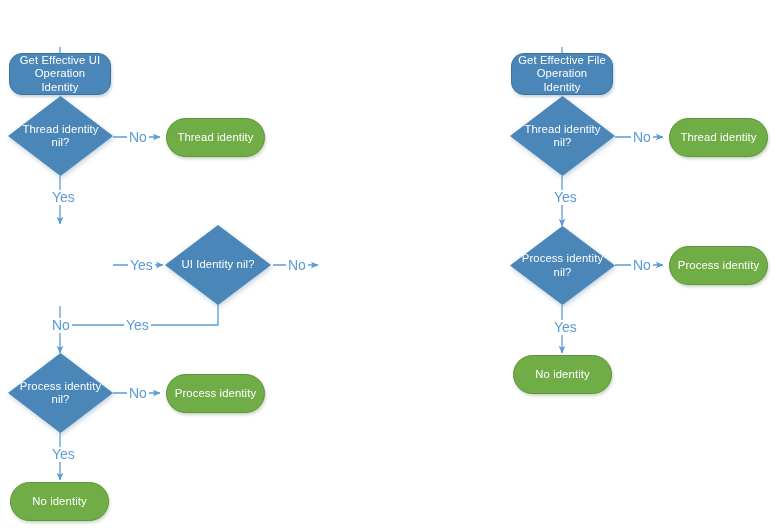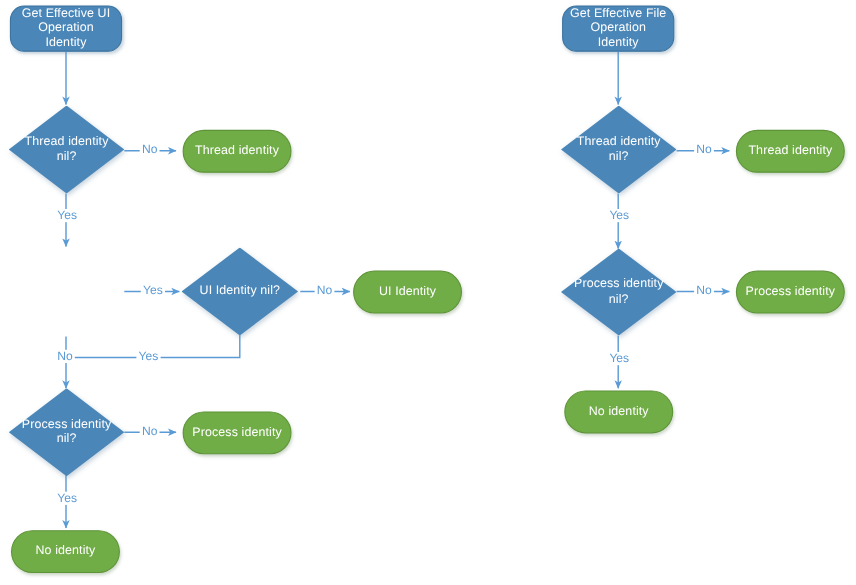--- a/index.html
+++ b/index.html
@@ -45,20 +45,21 @@
     box-sizing: border-box;
     white-space: pre-line;
   }
   
   .n-start {
     background: #4a86b8;
     border: 1px solid #3d739e;
     border-radius: 13px;
     font-size: 11.3px;
     box-shadow: 1px 2px 3px rgba(120,150,175,0.42);
+    margin-top: 48px;
   }
   
   .n-result {
     background: #71ad47;
     border: 1px solid #5e9438;
     border-radius: 22px;
     font-size: 11.3px;
     box-shadow: 1px 2px 3px rgba(140,165,130,0.45);
   }
   
@@ -76,21 +77,21 @@
     clip-path: polygon(50% 0%, 100% 50%, 50% 100%, 0% 50%);
   }
   .n-decision .lbl {
     position: relative;
     z-index: 2;
   }
   
   .edge-label {
     position: absolute;
     color: #5b9bd5;
-    font-size: 11px;
+    font-size: 14px;
     background: #ffffff;
     padding: 0 2px;
     line-height: 1.1;
     white-space: nowrap;
   }
 </style>
 </head>
 <body>
 
 <div id="canvas">
@@ -151,23 +152,20 @@
   <div class="node n-result" style="left:166px; top:118px; width:99px; height:39px;">
     <span class="lbl">Thread identity</span>
   </div>
 
 
   <div class="node n-decision" style="left:165px; top:225px; width:106px; height:80px;justify-content:flex-end;">
     <span class="dia"></span>
     <span class="lbl">UI Identity nil?</span>
   </div>
 
-  <div class="node n-result" style="left:321px; top:246px; width:99px; height:39px;">
-    <span class="lbl">UI Identity</span>
-  </div>
 
   <div class="node n-decision" style="left:8px; top:353px; width:105px; height:80px;">
     <span class="dia"></span>
     <span class="lbl">Process identity
 nil?</span>
   </div>
 
   <div class="node n-result" style="left:166px; top:374px; width:99px; height:39px;">
     <span class="lbl">Process identity</span>
   </div>

